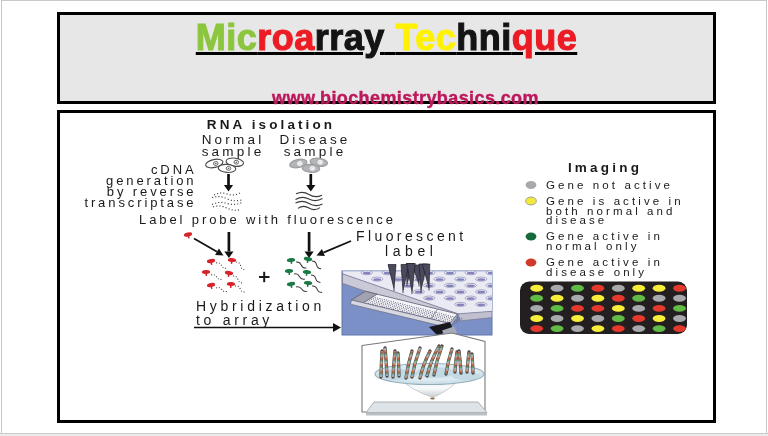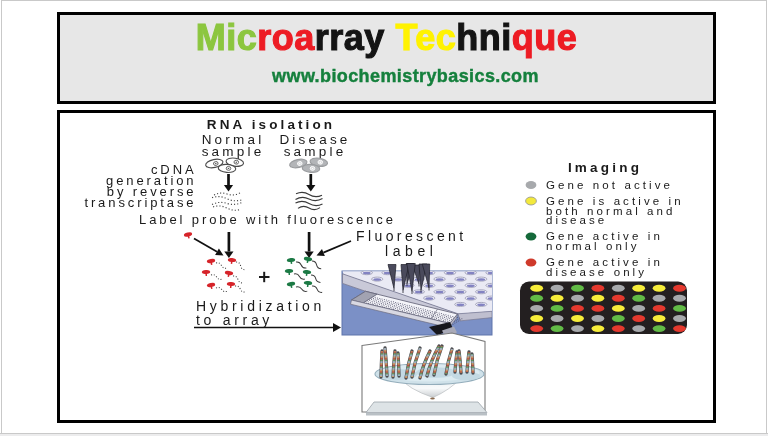--- a/index.html
+++ b/index.html
@@ -2,22 +2,22 @@
 <html><head><meta charset="utf-8"><style>
   html,body { margin:0; padding:0; }
   body { width:768px; height:436px; position:relative; background:#ffffff;
          font-family:"Liberation Sans", sans-serif; overflow:hidden; }
   .pageframe { position:absolute; left:1px; top:0px; width:764px; height:432px;
          border:1px solid #c9c9c9; border-bottom:none; }
   .bottomstrip { position:absolute; left:0; top:433px; width:768px; height:3px;
          background:#ececed; border-top:1px solid #c9c9c9; }
   .topbox { transform:translateZ(0); position:absolute; left:57px; top:12px; width:653px; height:86px;
          border:3px solid #000; background:#e7e7e7; text-align:center; }
-  .title { margin-top:5px; font-size:36px; font-weight:bold; letter-spacing:0.5px; line-height:36px; -webkit-text-stroke:1.1px; }
-  .url { margin-top:10px; font-size:18px; font-weight:bold; color:#15803d; letter-spacing:0.4px;padding-left:38px; -webkit-text-stroke:0.4px; }
+  .title { margin-top:5px; font-size:36px; font-weight:bold; letter-spacing:0.5px; line-height:36px;text-decoration:underline; -webkit-text-stroke:1.1px; }
+  .url { margin-top:32px; font-size:18px; font-weight:bold; color:#be185d; letter-spacing:0.4px;padding-left:38px; -webkit-text-stroke:0.4px; }
   .mainbox { position:absolute; left:57px; top:110px; width:653px; height:307px;
          border:3px solid #000; background:#fff; }
   .g1 { color:#8cc63f; } .r1 { color:#ed1c24; } .k1 { color:#141414; } .y1 { color:#fff200; }
 </style></head>
 <body>
   <div class="pageframe"></div>
   <div class="bottomstrip"></div>
   <div class="topbox">
     <div class="title"><span class="g1">Mic</span><span class="r1">roa</span><span class="k1">rray</span> <span class="y1">Tec</span><span class="k1">hni</span><span class="r1">que</span></div>
     <div class="url">www.biochemistrybasics.com</div>

